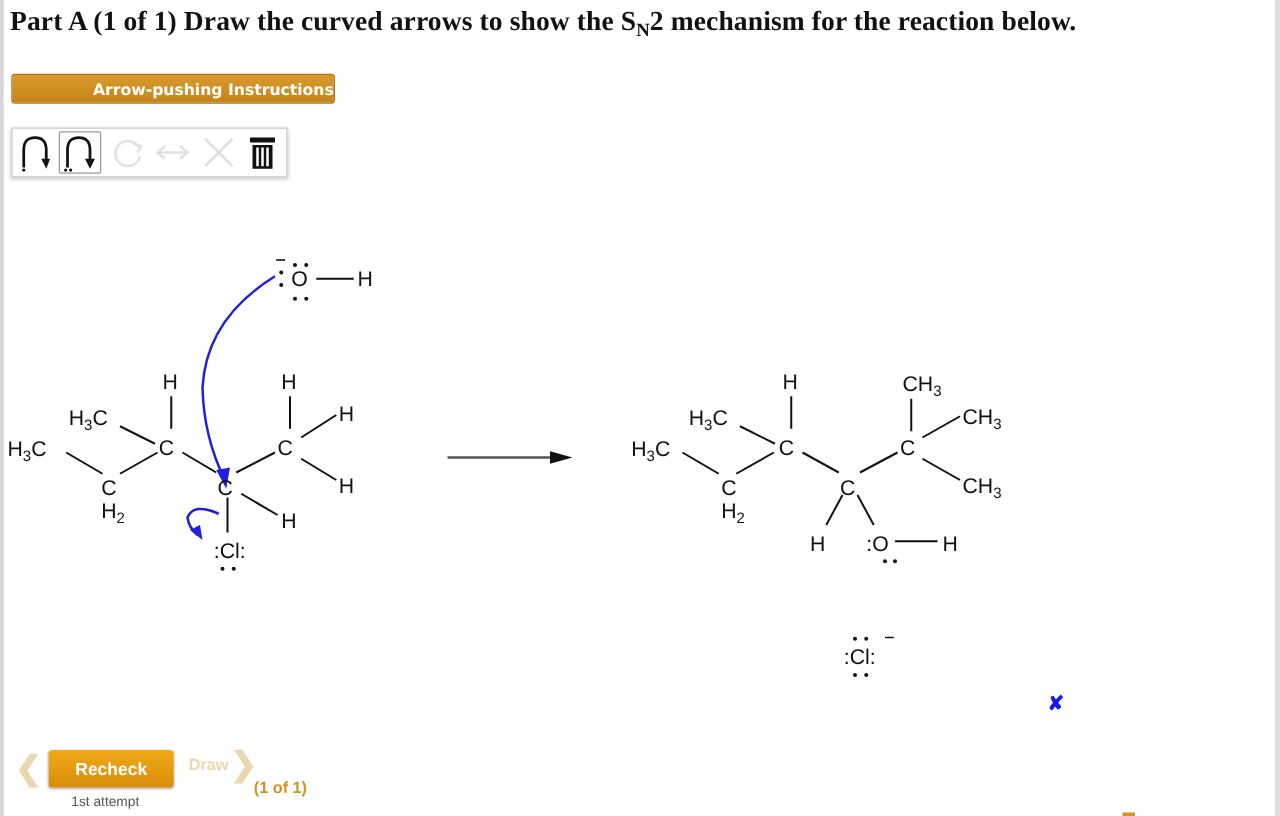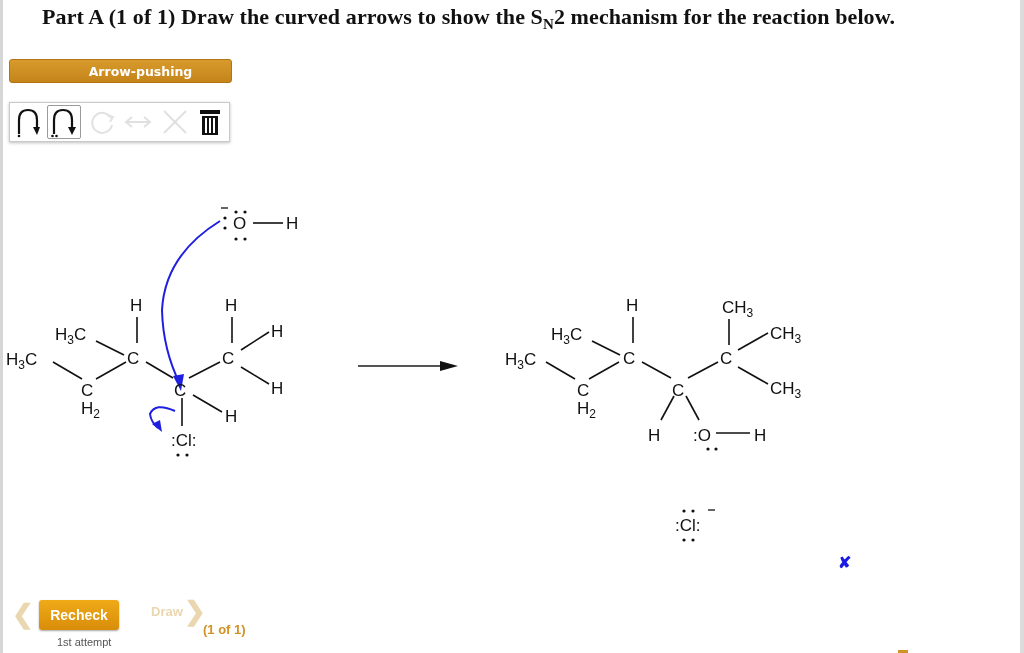--- a/index.html
+++ b/index.html
@@ -1,28 +1,28 @@
 <!DOCTYPE html>
 <html><head>
 <meta charset="utf-8">
 <style>
   html, body { margin:0; padding:0; }
   body { width:1024px; height:653px; background:#ffffff; position:relative; overflow:hidden; font-family:"Liberation Sans", sans-serif; }
   .left-rail { position:absolute; left:0; top:0; width:3px; height:653px; background:#d6d6d6; }
   .right-rail { position:absolute; right:0; top:0; width:4px; height:653px; background:#dcdcdc; }
-  .title { position:absolute; left:8px; top:4px; font-family:"Liberation Serif", serif; font-weight:bold; font-size:22px; color:#111; white-space:nowrap; letter-spacing:0.1px;margin-left:34px; }
+  .title { position:absolute; left:8px; top:4px; font-family:"Liberation Serif", serif; font-weight:bold; font-size:22px; color:#111; white-space:nowrap; letter-spacing:0.1px; }
   .title sub { font-size:15px; vertical-align:-5px; }
-  .instr-btn { position:absolute; left:9px; top:59px; width:223px; height:24px; background:linear-gradient(#d89a2c,#c4841a); border:1px solid #b37416; border-radius:3px; color:#fff; font-family:"DejaVu Sans", sans-serif; font-weight:bold; font-size:12.5px; line-height:23px; text-align:center; box-sizing:border-box; cursor:pointer;padding-left:40px; }
+  .instr-btn { position:absolute; left:9px; top:59px; width:259px; height:24px; background:linear-gradient(#d89a2c,#c4841a); border:1px solid #b37416; border-radius:3px; color:#fff; font-family:"DejaVu Sans", sans-serif; font-weight:bold; font-size:12.5px; line-height:23px; text-align:right; box-sizing:border-box; cursor:pointer;padding-left:40px; }
   .toolbar { position:absolute; left:9px; top:102px; width:221px; height:40px; background:#fff; border:1px solid #c9c9c9; box-shadow:0 1px 3px rgba(0,0,0,0.25); box-sizing:border-box; }
   .tool { position:absolute; top:2px; height:34px; display:flex; align-items:center; justify-content:center; cursor:pointer; }
   .tool.selected { border:1px solid #9a9a9a; border-radius:2px; box-sizing:border-box; }
   .canvas { position:absolute; left:0; top:150px; width:1024px; height:440px; }
   .chem { font-family:"Liberation Sans", sans-serif; font-size:17px; fill:#111; }
   .chem-sub { font-size:12px; }
-  .recheck-btn { position:absolute; left:39px; top:600px; width:80px; height:30px; background:linear-gradient(#f0aa18,#d88d0a); border-radius:3px; color:#fff; font-weight:bold; font-size:14px; text-align:center; line-height:30px; box-shadow:0 1px 2px rgba(0,0,0,0.35); cursor:pointer; }
+  .recheck-btn { position:absolute; left:39px; top:600px; width:100px; height:30px; background:linear-gradient(#f0aa18,#d88d0a); border-radius:3px; color:#fff; font-weight:bold; font-size:14px; text-align:center; line-height:30px; box-shadow:0 1px 2px rgba(0,0,0,0.35); cursor:pointer; }
   .prev-chev { position:absolute; left:12px; top:599px; font-size:26px; color:#ead7b0; font-weight:bold; cursor:pointer; }
   .next-label { position:absolute; left:151px; top:604px; color:#ead7b0; font-weight:bold; font-size:13px; cursor:pointer; }
   .next-chev { position:absolute; left:184px; top:596px; font-size:26px; color:#ead7b0; font-weight:bold; cursor:pointer; }
   .page-count { position:absolute; left:203px; top:605px; color:#d29226; font-weight:bold; font-size:13px;margin-top:17px; }
   .attempt { position:absolute; left:57px; top:636px; color:#555; font-weight:normal; font-size:11px; }
   .x-mark { position:absolute; left:838px; top:553px; color:#1a1ae6; font-weight:bold; font-size:16px; }
   .tiny-mark { position:absolute; left:898px; top:650px; width:10px; height:3px; background:#d29226; }
 </style>
 </head>
 <body>

